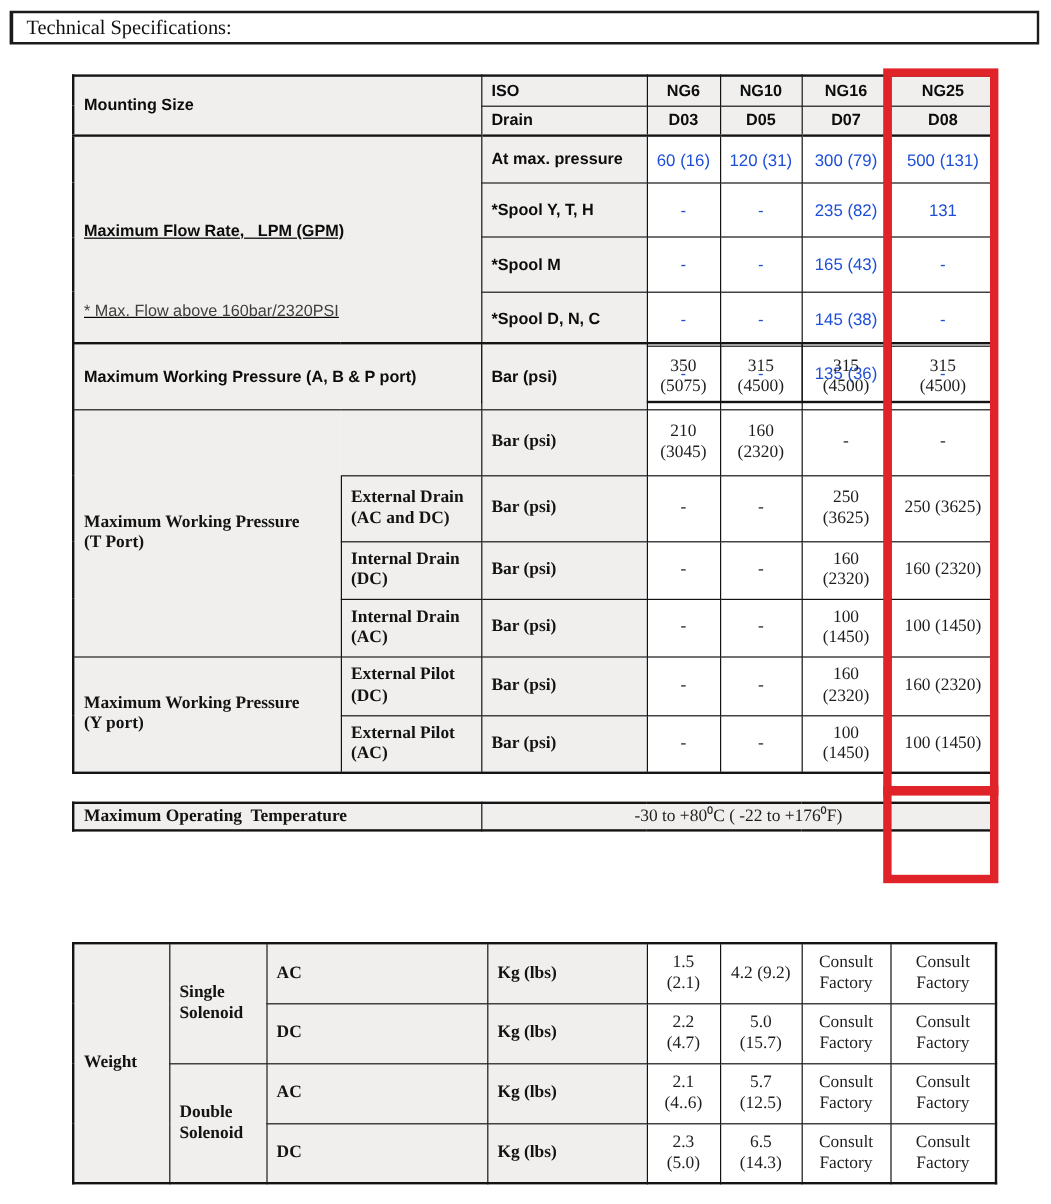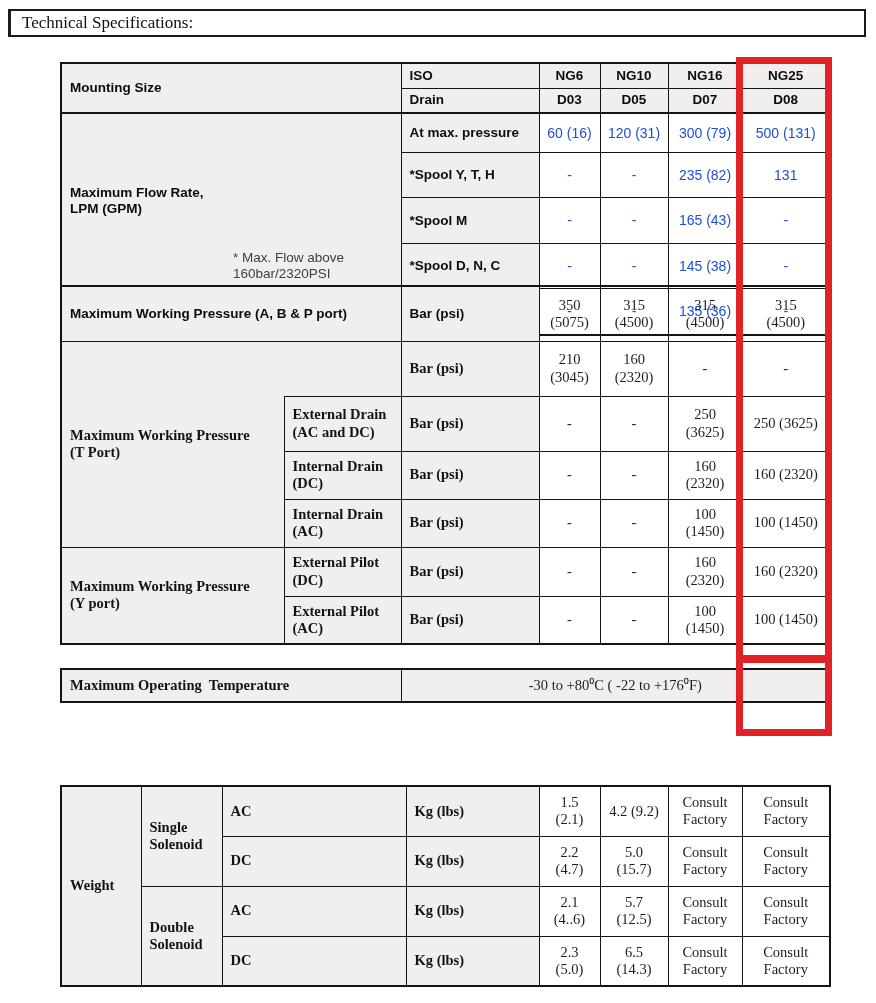--- a/index.html
+++ b/index.html
@@ -14,23 +14,23 @@
   td{border:1px solid #141414;vertical-align:middle;white-space:pre-wrap;line-height:1.18;
      padding:1px 8px;box-sizing:border-box;overflow:hidden;}
   .g{background:#f0efee;}
   .sb{font-family:"Liberation Sans",sans-serif;font-weight:bold;font-size:13.5px;color:#0c0c0c;}
   .sv{font-family:"Liberation Sans",sans-serif;font-size:14px;color:#1d4ed8;}
   .rb{font-family:"Liberation Serif",serif;font-weight:bold;font-size:14.5px;color:#131313;}
   .rv{font-family:"Liberation Serif",serif;font-size:14.5px;color:#1e1e1e;}
   .c{text-align:center;padding:1px 2px;}
   .noleft{border-left:hidden;}
   tr.thick>td{border-top-width:2px;}
-  .flowwrap{display:flex;height:142px;}
+  .flowwrap{display:flex;flex-direction:column;height:142px;text-decoration:underline;}
   .flowlbl{margin-top:32px;}
-  .flownote{margin-top:auto;margin-bottom:13px;font-weight:normal;color:#3e3e3e;font-size:13.5px;}
+  .flownote{margin-top:auto;margin-bottom:28px;font-weight:normal;color:#3e3e3e;font-size:13.5px;}
   
   .red{box-sizing:border-box;pointer-events:none;z-index:5;}
   #redA{left:736px;top:57px;width:96px;height:606px;border:7px solid #e02328;}
   #redB{left:736px;top:655px;width:96px;height:81px;border:7px solid #e02328;}
 </style>
 </head>
 <body>
 
 <div id="titlebox" class="abs">Technical Specifications:</div>
 
@@ -196,21 +196,21 @@
 <table class="abs" style="left:60px;top:668px;width:769px;">
   <colgroup>
     <col style="width:340px">
       <col style="width:138px">
       <col style="width:61px">
     <col style="width:68px">
       <col style="width:74px">
       <col style="width:88px">
   </colgroup>
   <tbody>
-  <tr style="height:33px">
+  <tr style="height:23px">
     <td class="g rb">Maximum Operating  Temperature</td>
     <td colspan="5" class="g rv c">-30 to +80⁰C ( -22 to +176⁰F)</td>
   </tr>
 </tbody>
   </table>
 
 <table class="abs" style="left:60px;top:785px;width:769px;">
   <colgroup>
     <col style="width:80px">
       <col style="width:81px">

